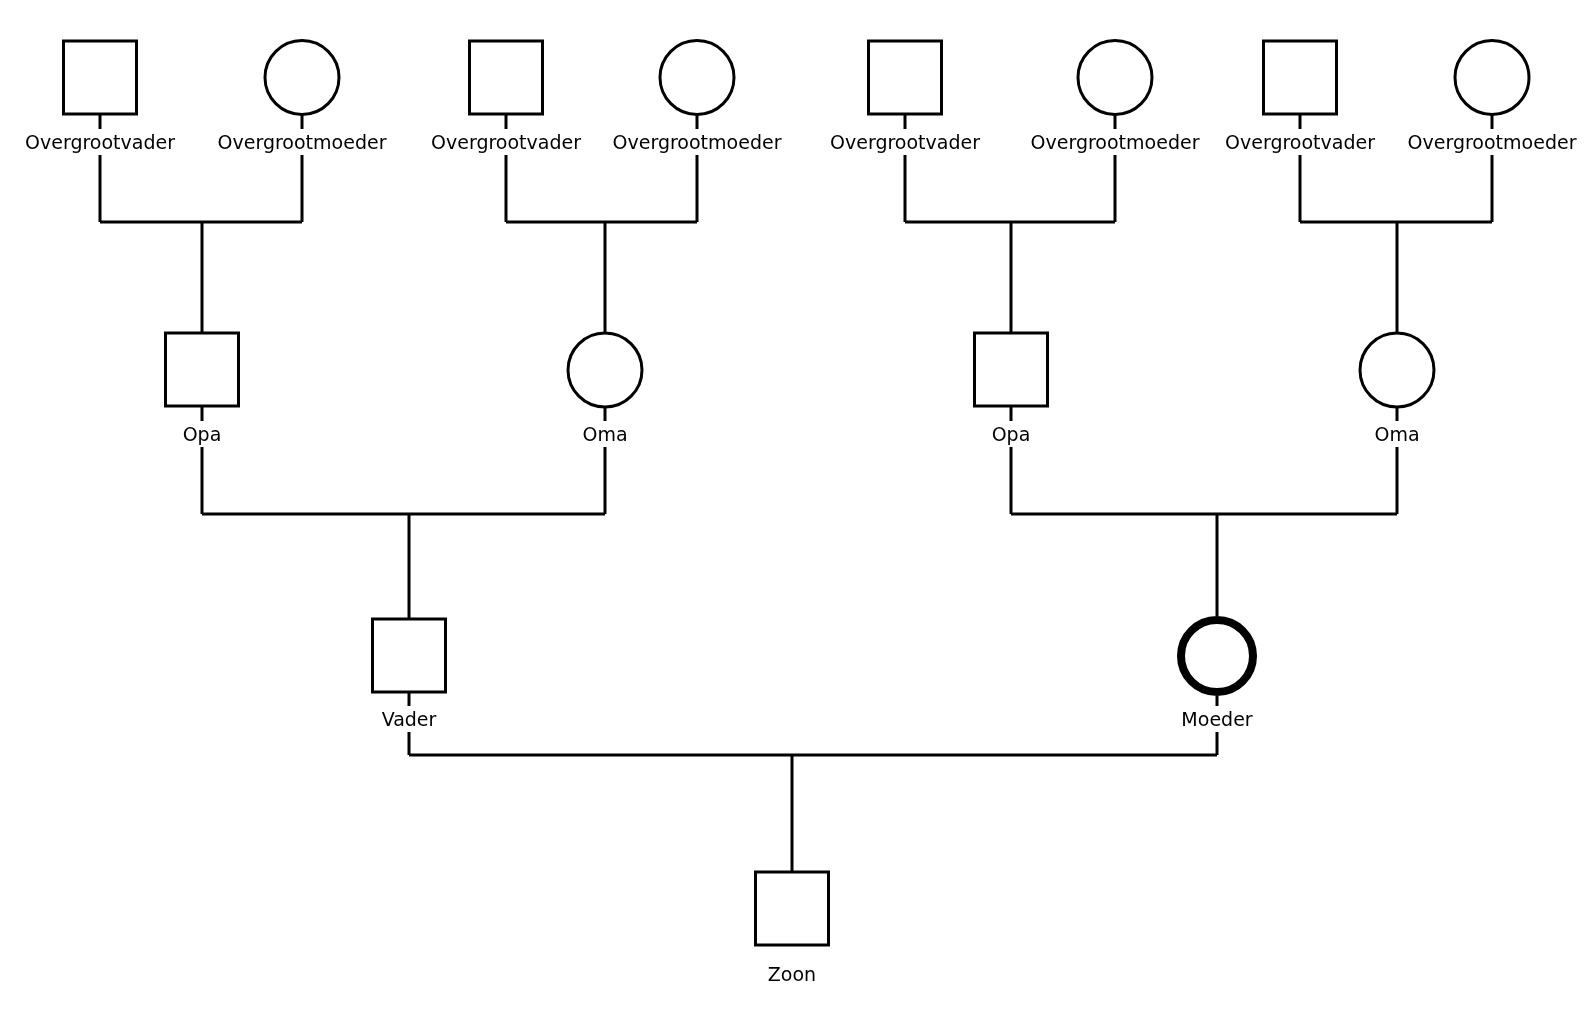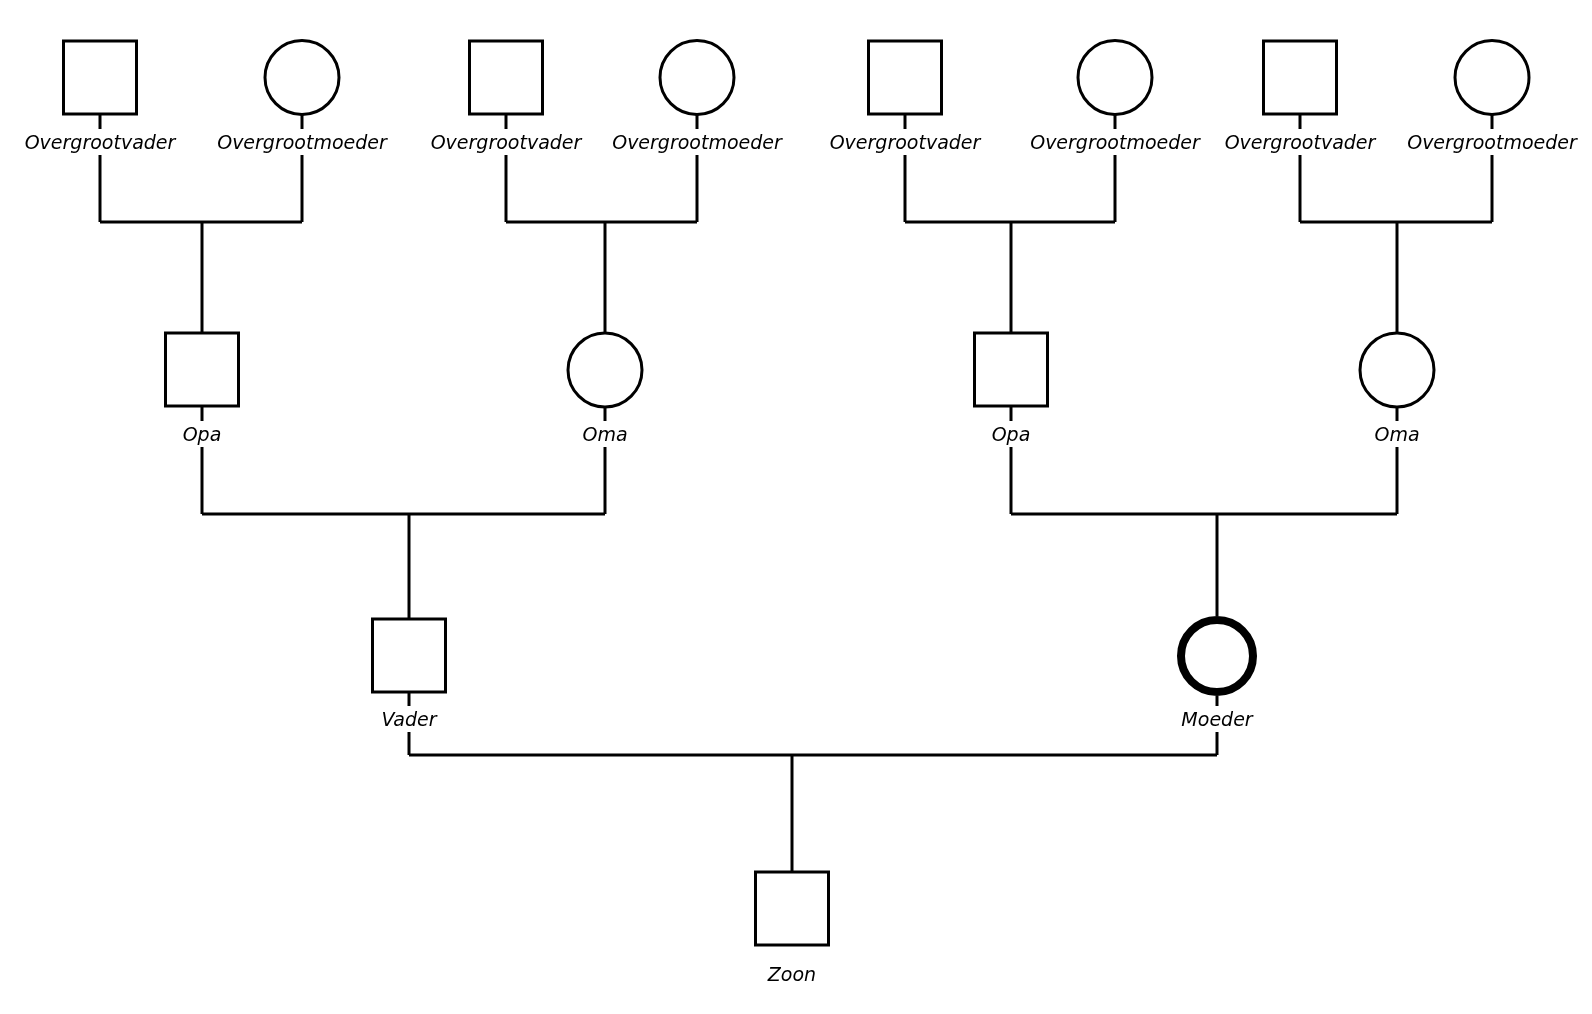--- a/index.html
+++ b/index.html
@@ -11,21 +11,20 @@
     width: 1592px;
     height: 1014px;
     overflow: hidden;
     font-family: "DejaVu Sans", sans-serif;
   }
   .canvas {
     position: relative;
     width: 1592px;
     height: 1014px;
     background: #fef9c3;
-    font-style: italic;
   }
   svg text {
     font-family: "DejaVu Sans", "Liberation Sans", sans-serif;
   }
 </style>
 </head>
 <body>
 
 <div class="canvas">
   <svg xmlns="http://www.w3.org/2000/svg" width="1592" height="1014" viewBox="0 0 1592 1014" style="background: rgb(255, 255, 255);">

